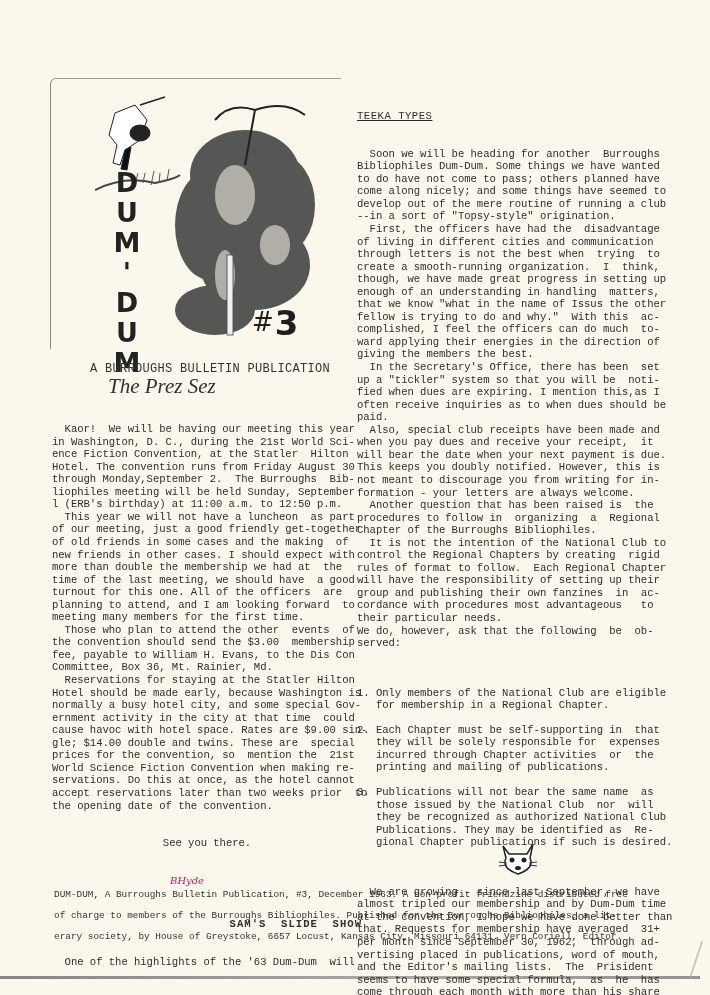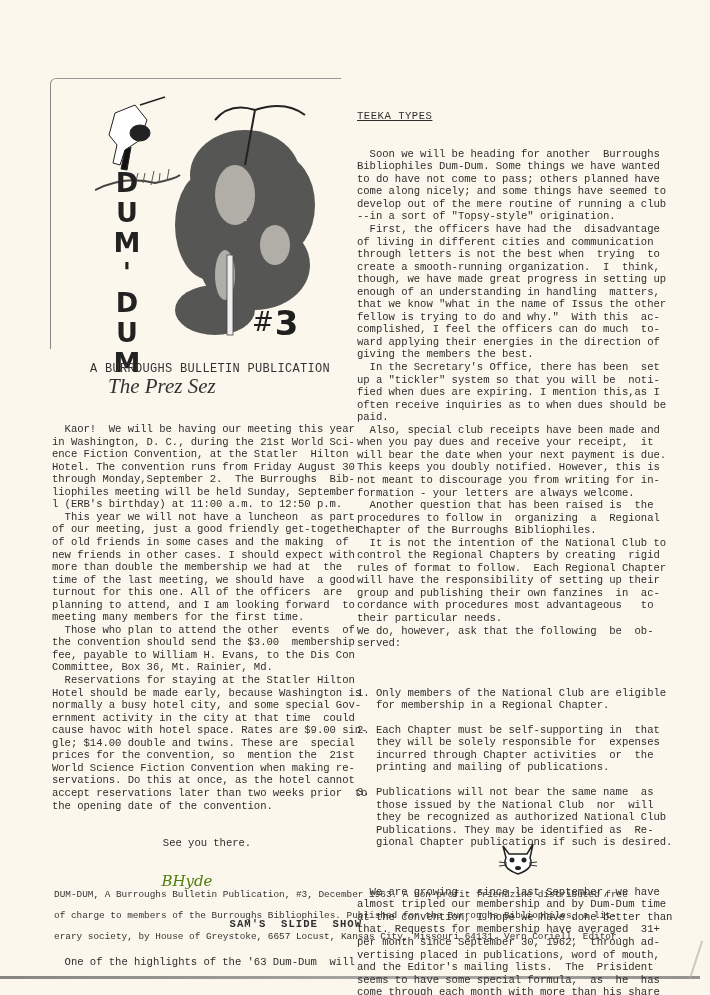--- a/index.html
+++ b/index.html
@@ -50,21 +50,21 @@
   }
   .col {
     position:absolute; font-size:10.6px; line-height:12.55px; color:#2e2e2e;
     white-space:pre; letter-spacing:-.05px;
   }
   .col p { margin:0; }
   .left-col { left:52px; top:398px; width:310px; }
   .right-col { left:357px; top:85px; width:320px; }
   .sign-name-right { text-align:center; }
   .signature {
-    font-family:"DejaVu Serif", serif; font-style:italic; font-size:15px; color:#4d7c0f;
+    font-family:"DejaVu Serif", serif; font-style:italic; font-size:10px; color:#be185d;
   }
   .center-head { text-align:right; letter-spacing:1px;font-weight:bold; }
   .teeka-head { text-align:left; text-decoration:underline; letter-spacing:.5px; }
   .footer {
     position:absolute; left:54px; top:880px; width:650px;
     font-family:"Liberation Mono", "DejaVu Sans Mono", monospace;
     font-size:9.4px; line-height:11.6px; white-space:pre; color:#333;
   }
   .cat-icon {
     position:absolute; left:497px; top:838px; width:42px; height:40px;

